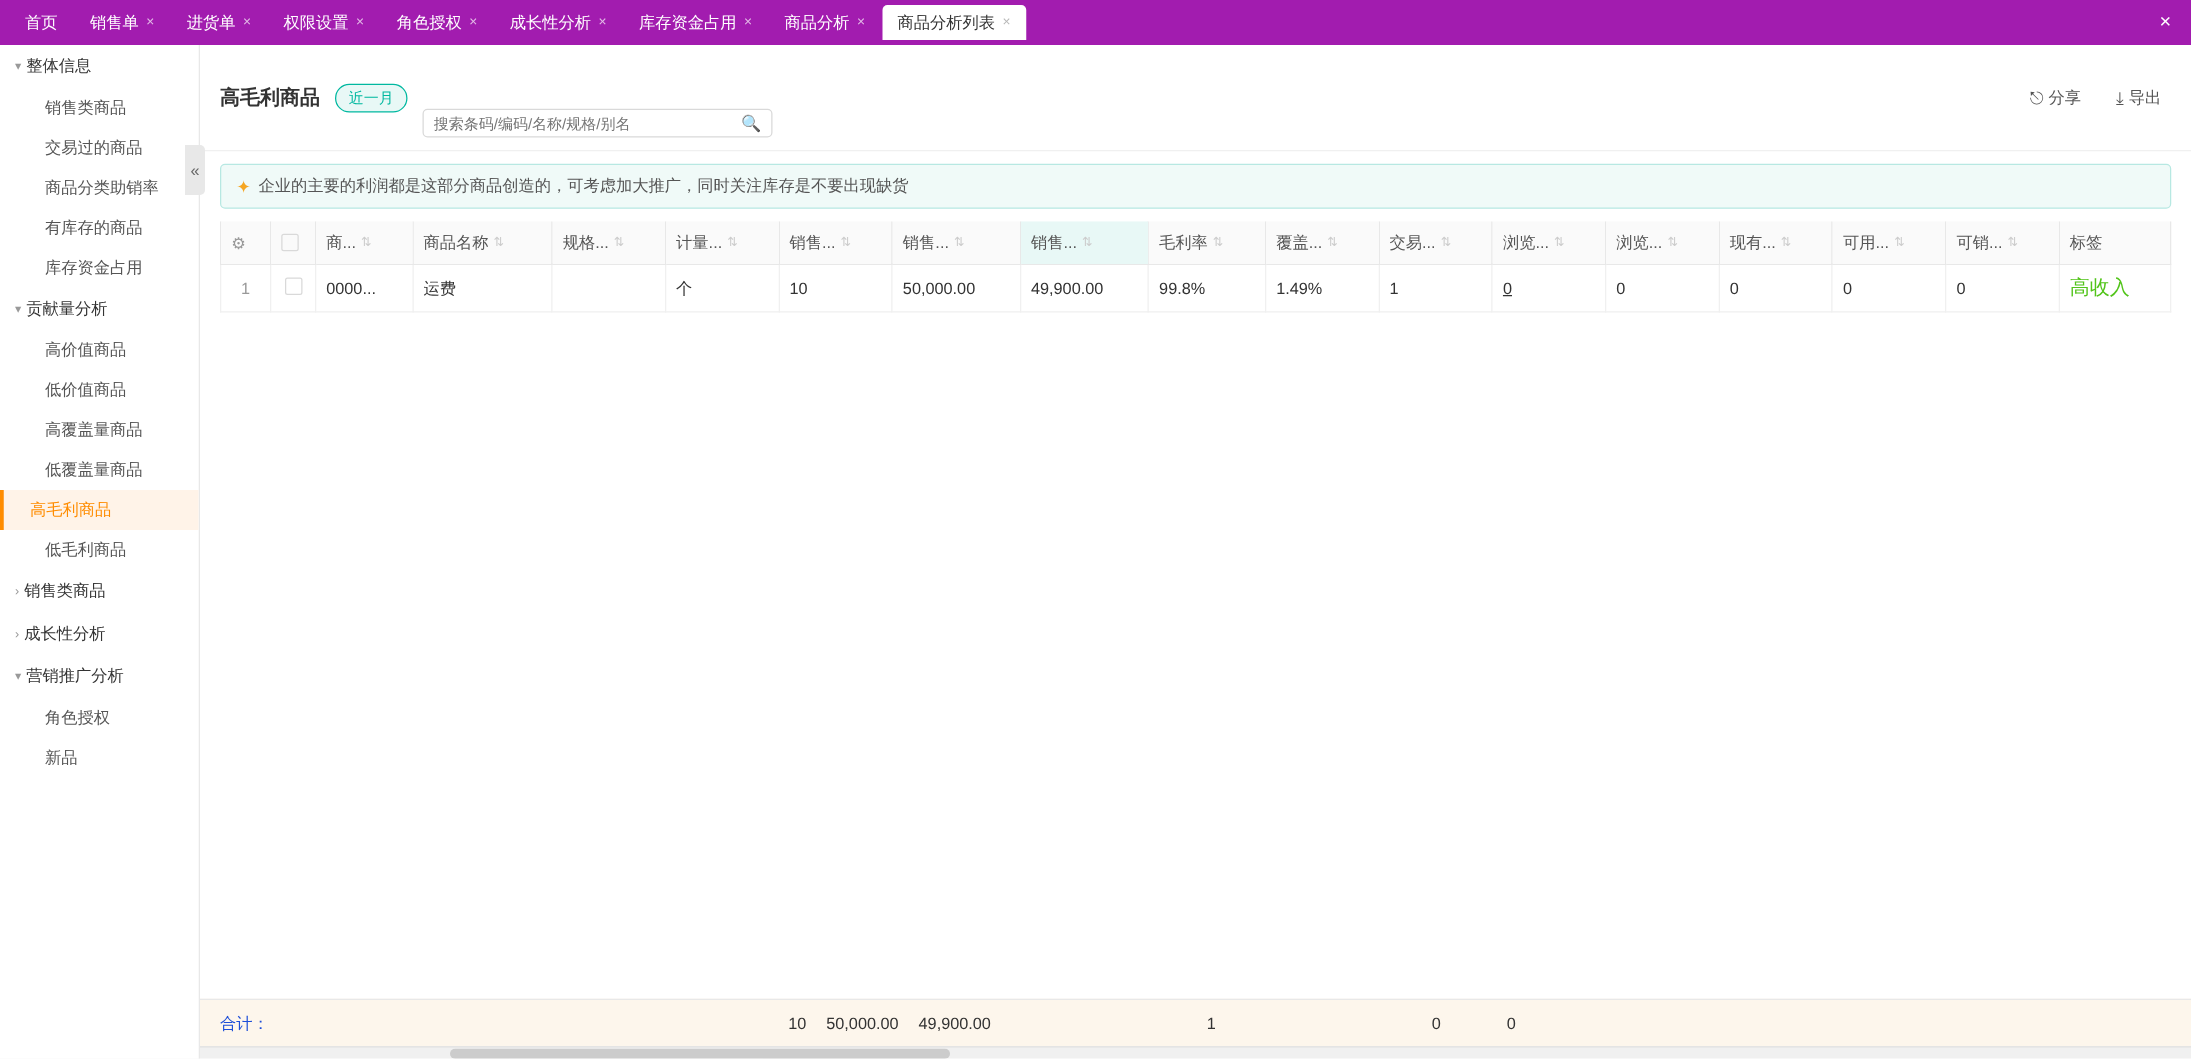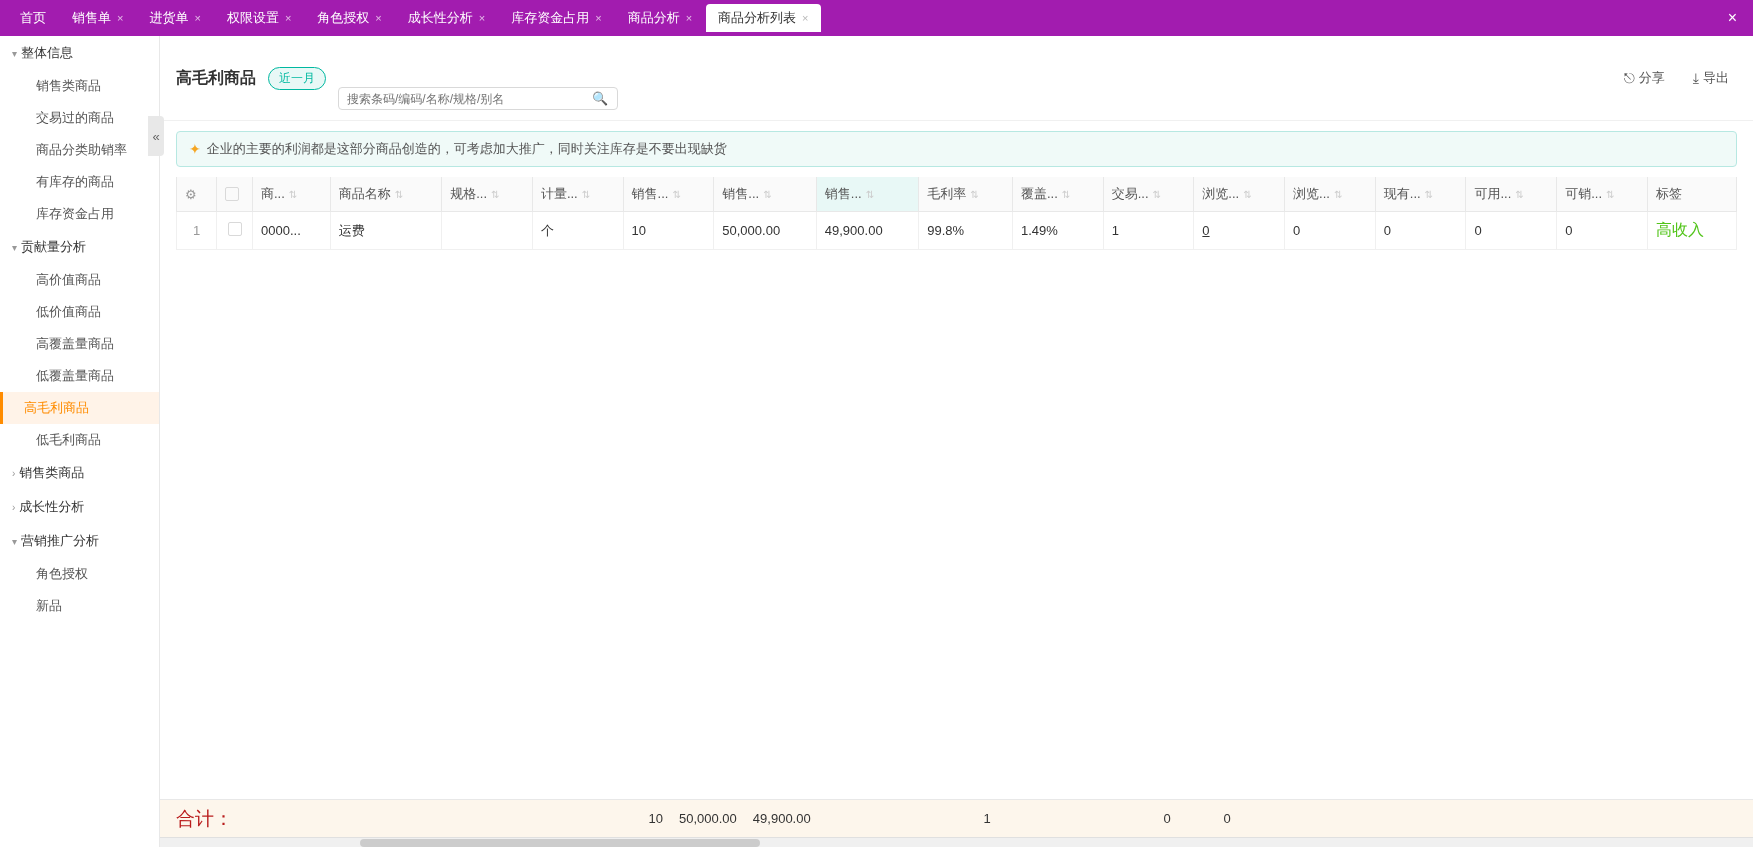--- a/index.html
+++ b/index.html
@@ -208,21 +208,21 @@
     .table-footer {
       display: flex;
       align-items: center;
       padding: 8px 16px;
       background: #fdf6ec;
       border-top: 1px solid #e8e8e8;
       flex-shrink: 0;
       gap: 0;
       height: 38px;
     }
-    .footer-label { color: #b91c1c; font-size: 19px; padding-right: 12px; text-align: right; }
+    .footer-label { color: #1d4ed8; font-size: 13px; padding-right: 12px; text-align: right; }
     .footer-cell {
       min-width: 60px;
       text-align: right;
       padding: 0 8px;
       color: #333;
       font-size: 13px;
     }
 
     
     .scroll-bar-area {

